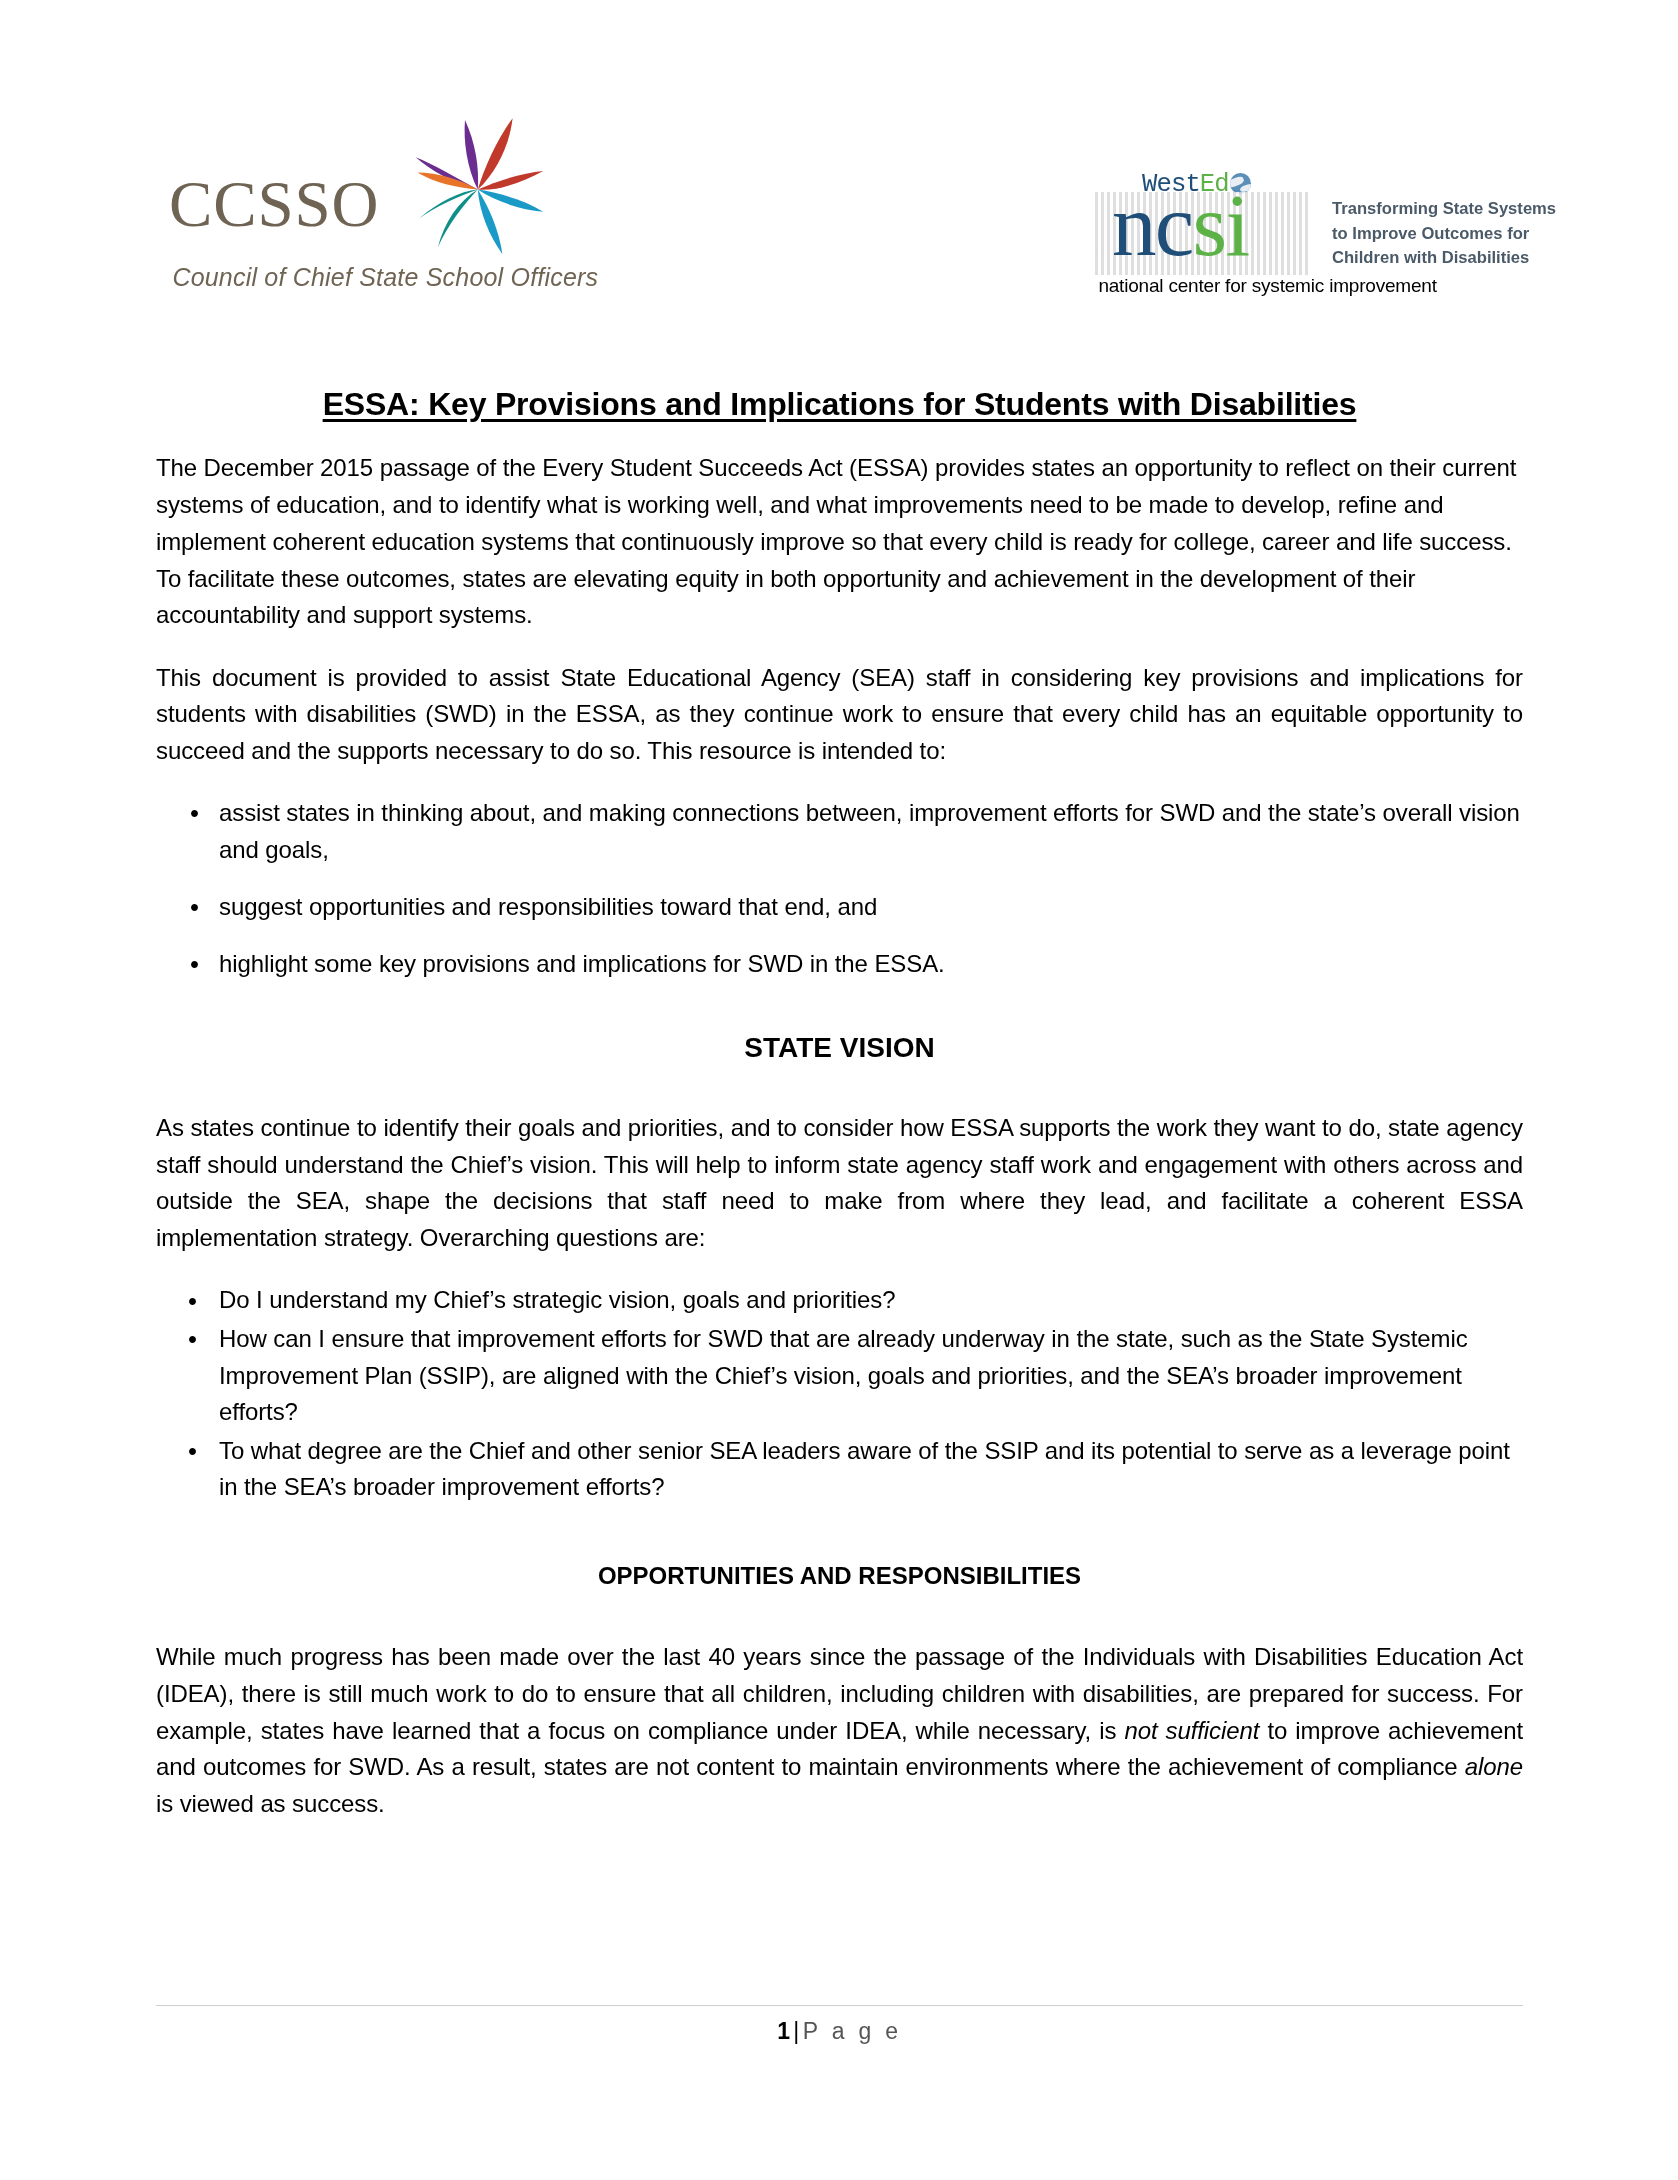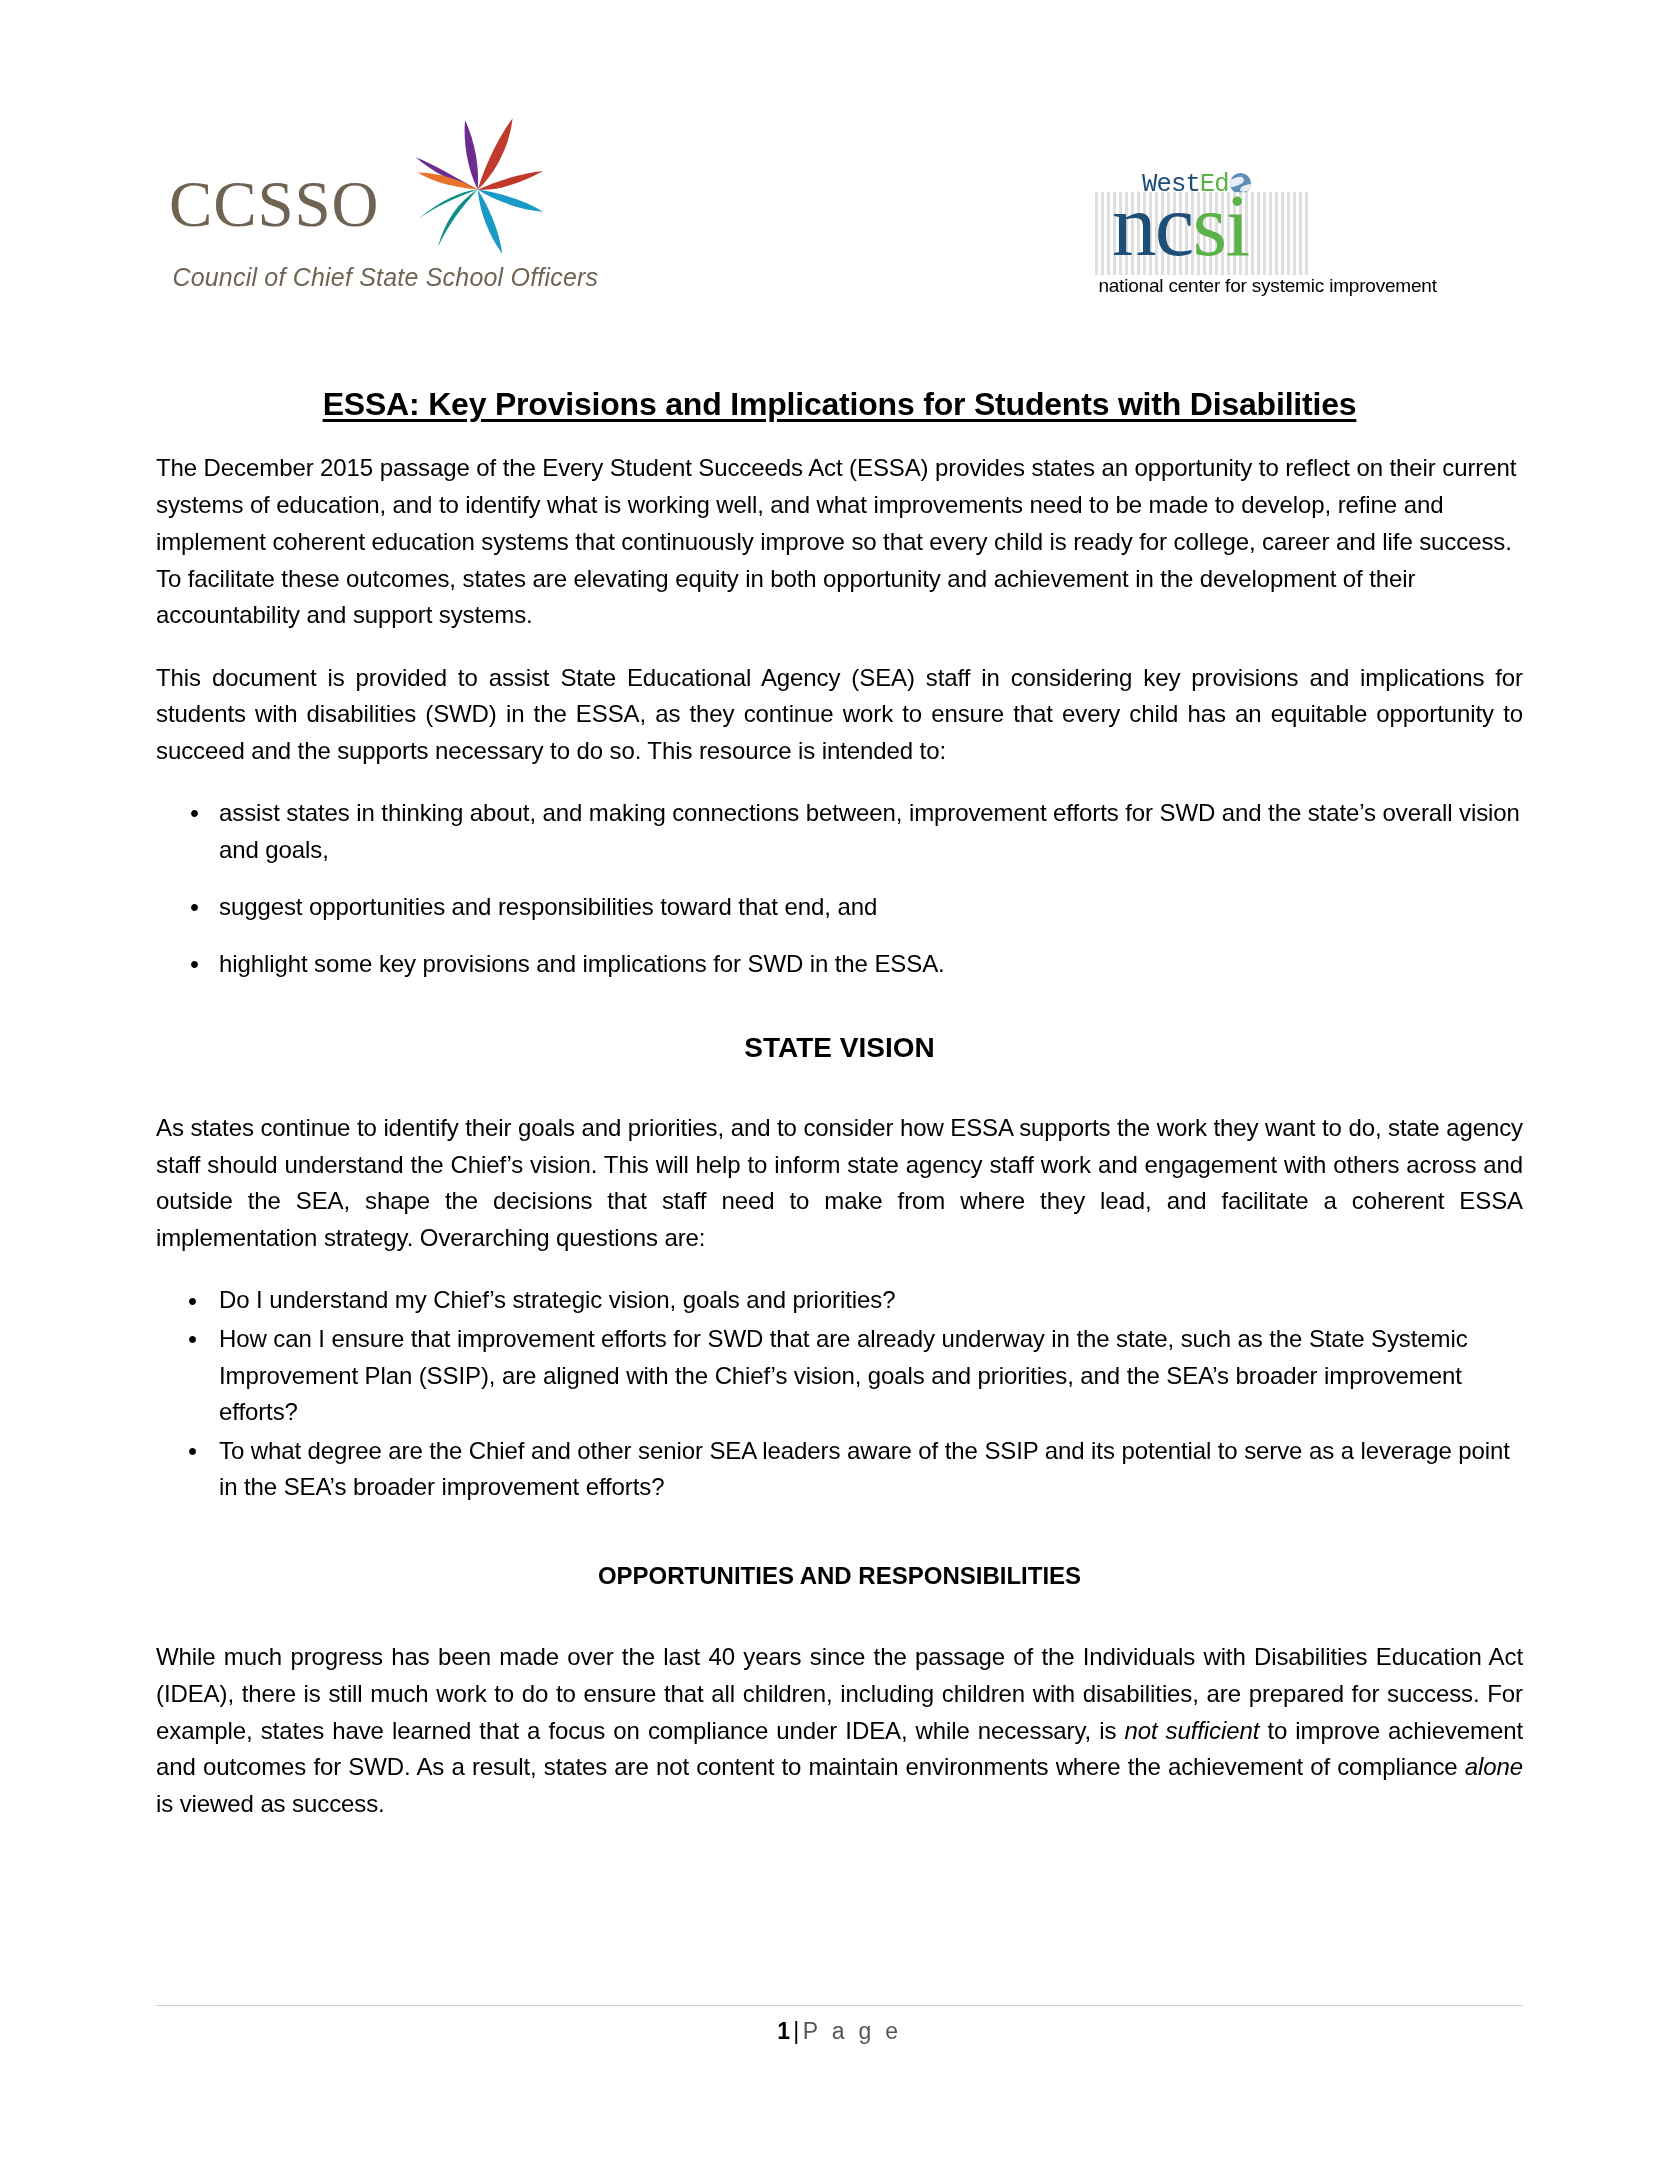--- a/index.html
+++ b/index.html
@@ -296,20 +296,25 @@
 
     <div class="ncsi-logo">
       <div class="wested">
         <span class="w-west">West</span><span class="w-ed">Ed</span><span class="wested-globe"></span>
       </div>
       <div class="ncsi-bars"></div>
       <div class="ncsi-word">
         <span class="n-blue">nc</span><span class="n-green">si</span>
       </div>
       <div class="ncsi-sub">national center for systemic improvement</div>
+      <div class="ncsi-tag">
+        <div>Transforming State Systems</div>
+        <div>to Improve Outcomes for</div>
+        <div>Children with Disabilities</div>
+      </div>
     </div>
   </div>
 
   <div class="content">
 
     <h1 class="doc-title">ESSA: Key Provisions and Implications for Students with Disabilities</h1>
 
     <p class="para left">The December 2015 passage of the Every Student Succeeds Act (ESSA) provides states an opportunity to reflect on their current systems of education, and to identify what is working well, and what improvements need to be made to develop, refine and implement coherent education systems that continuously improve so that every child is ready for college, career and life success. To facilitate these outcomes, states are elevating equity in both opportunity and achievement in the development of their accountability and support systems.</p>
 
     <p class="para jst">This document is provided to assist State Educational Agency (SEA) staff in considering key provisions and implications for students with disabilities (SWD) in the ESSA, as they continue work to ensure that every child has an equitable opportunity to succeed and the supports necessary to do so. This resource is intended to:</p>

